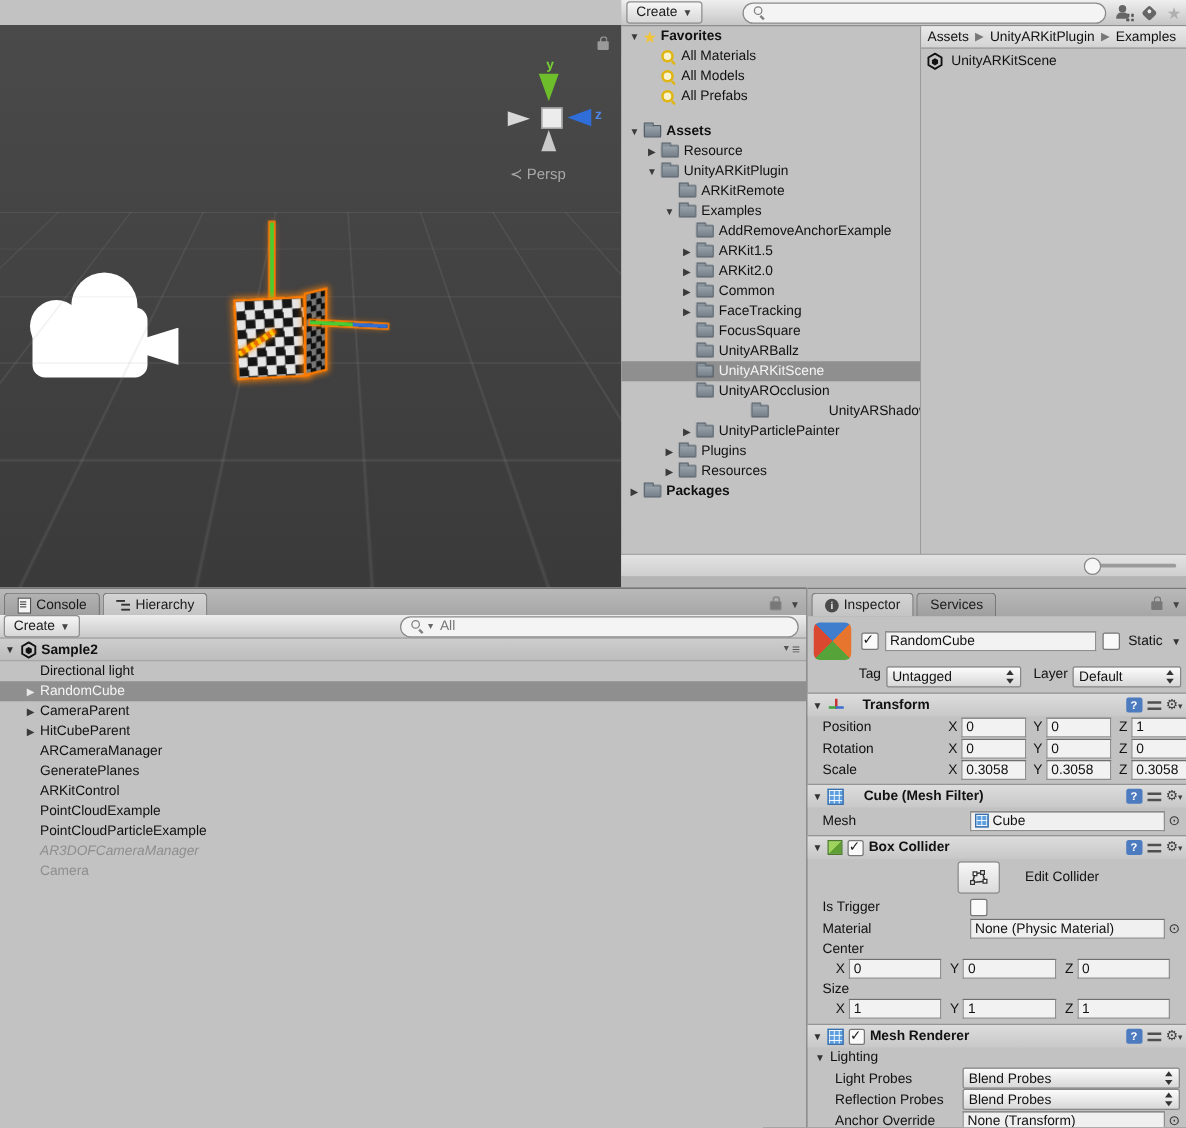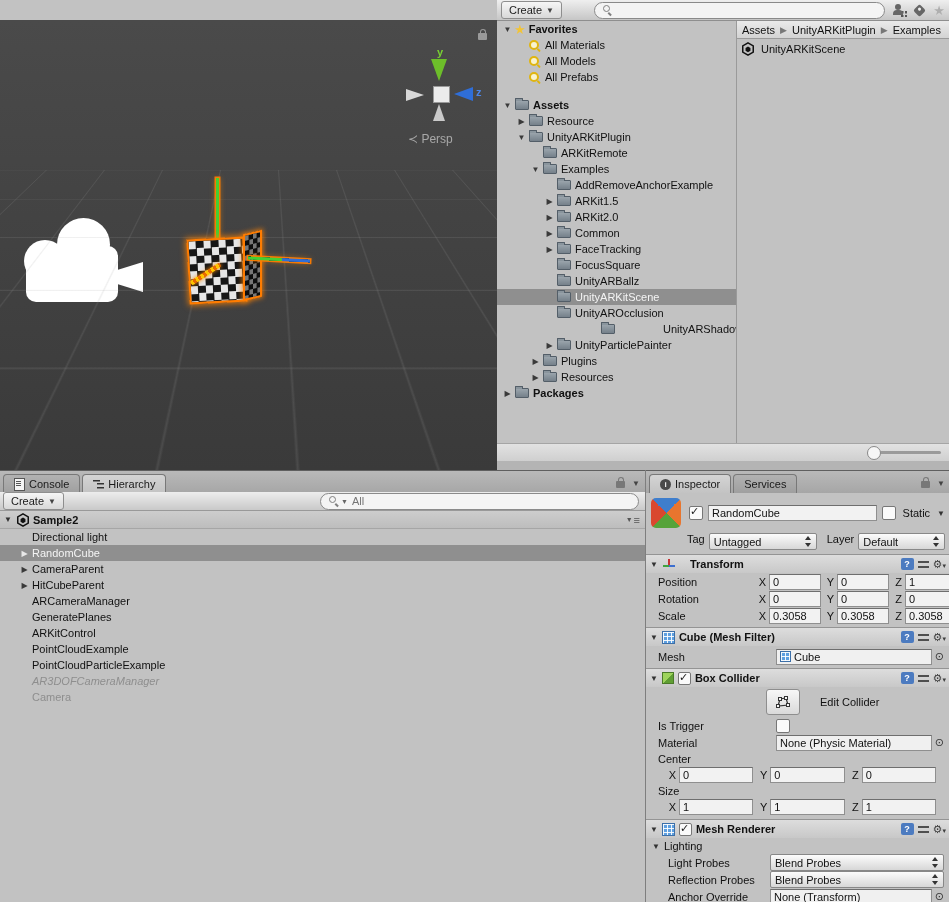--- a/index.html
+++ b/index.html
@@ -543,21 +543,21 @@
           <span class="axl">Y</span>
           <span class="tf">0.3058</span>
           <span class="axl">Z</span>
           <span class="tf">0.3058</span>
         </div>
       </div>
 
     <div class="chead" style="margin-top:3px;">
       <span class="tri">▼</span>
       <span class="gridic"></span>
-      <span style="margin-left:0;">Cube (Mesh Filter)</span>
+      <span style="margin-left:12px;">Cube (Mesh Filter)</span>
       <span class="spacer"></span>
       <span class="helpic">?</span>
       <span class="presetic"></span>
       <span class="gearic">⚙<span class="dn">▾</span></span>
     </div>
     <div class="frow" style="margin-top:2px;">
       <span class="lbl" style="width:118px;">Mesh</span>
       <div class="objf">
           <span class="gridic"></span>
           <span>Cube</span>

